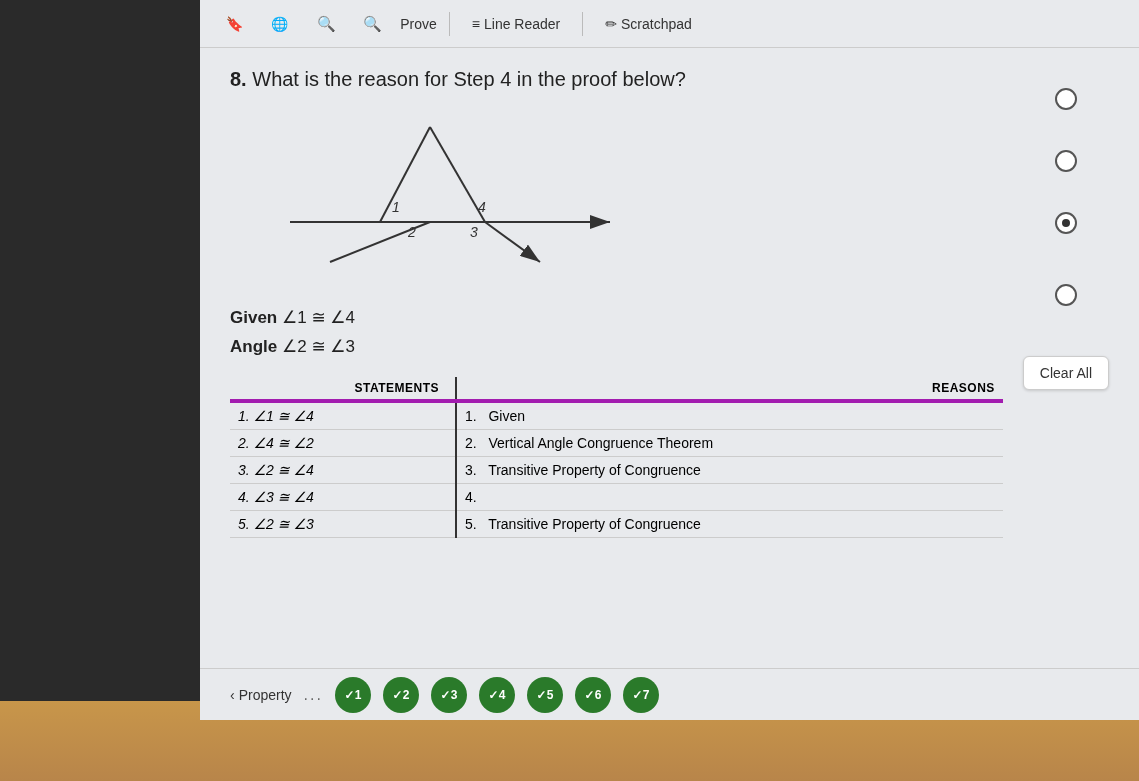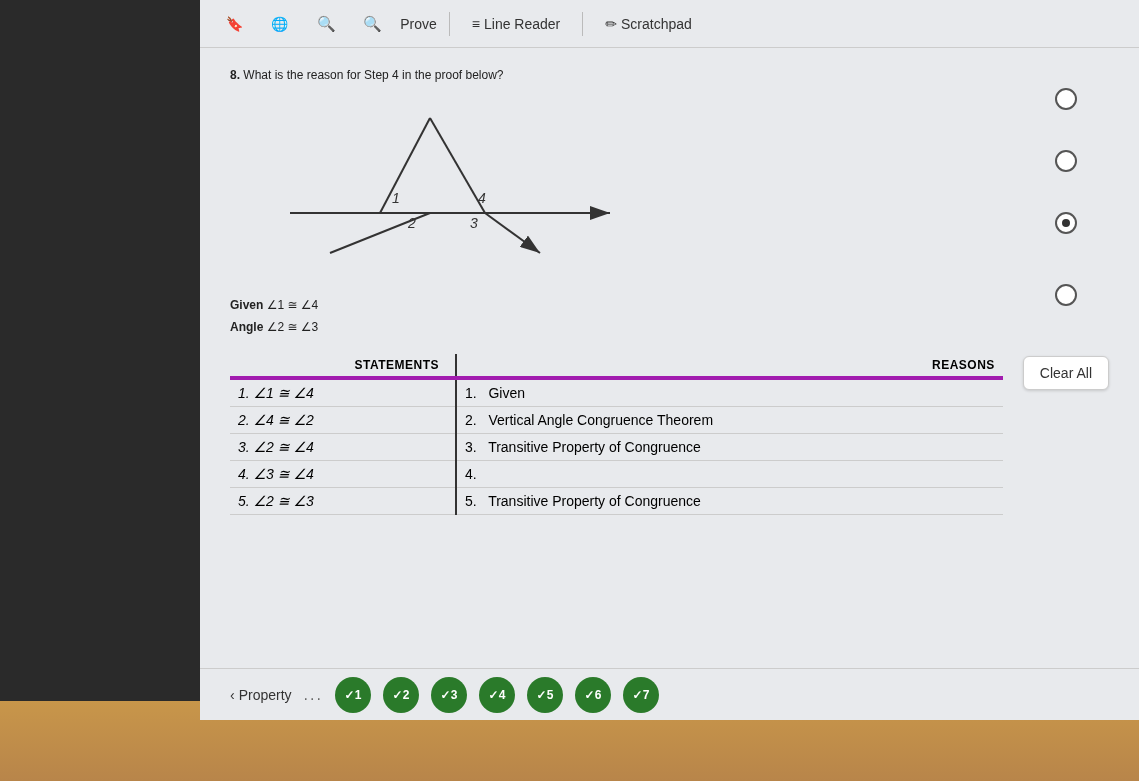--- a/index.html
+++ b/index.html
@@ -80,21 +80,21 @@
       gap: 20px;
       overflow: hidden;
     }
 
     
     .question-area {
       flex: 1;
     }
 
     .question-number {
-      font-size: 12px;
+      font-size: 20px;
       font-weight: bold;
       margin-bottom: 16px;
       color: #222;
     }
 
     
     .diagram-container {
       margin-bottom: 20px;
       position: relative;
       height: 180px;
@@ -104,21 +104,21 @@
       position: absolute;
       top: 0;
       left: 0;
     }
 
     
     .given-prove {
       margin-bottom: 20px;
     }
     .given-prove p {
-      font-size: 12px;
+      font-size: 17px;
       margin-bottom: 8px;
       color: #222;
     }
     .given-prove strong {
       font-weight: bold;
     }
 
     
     .proof-table {
       width: 100%;

